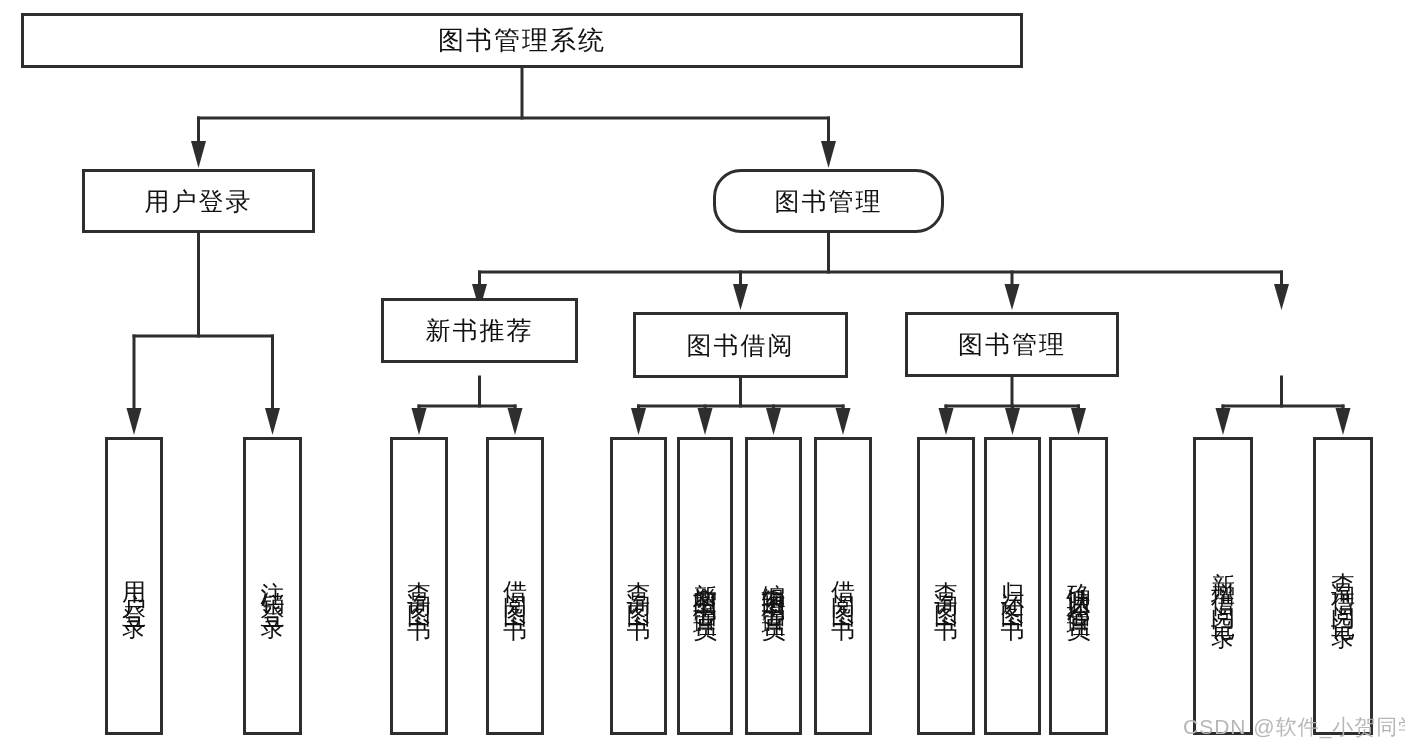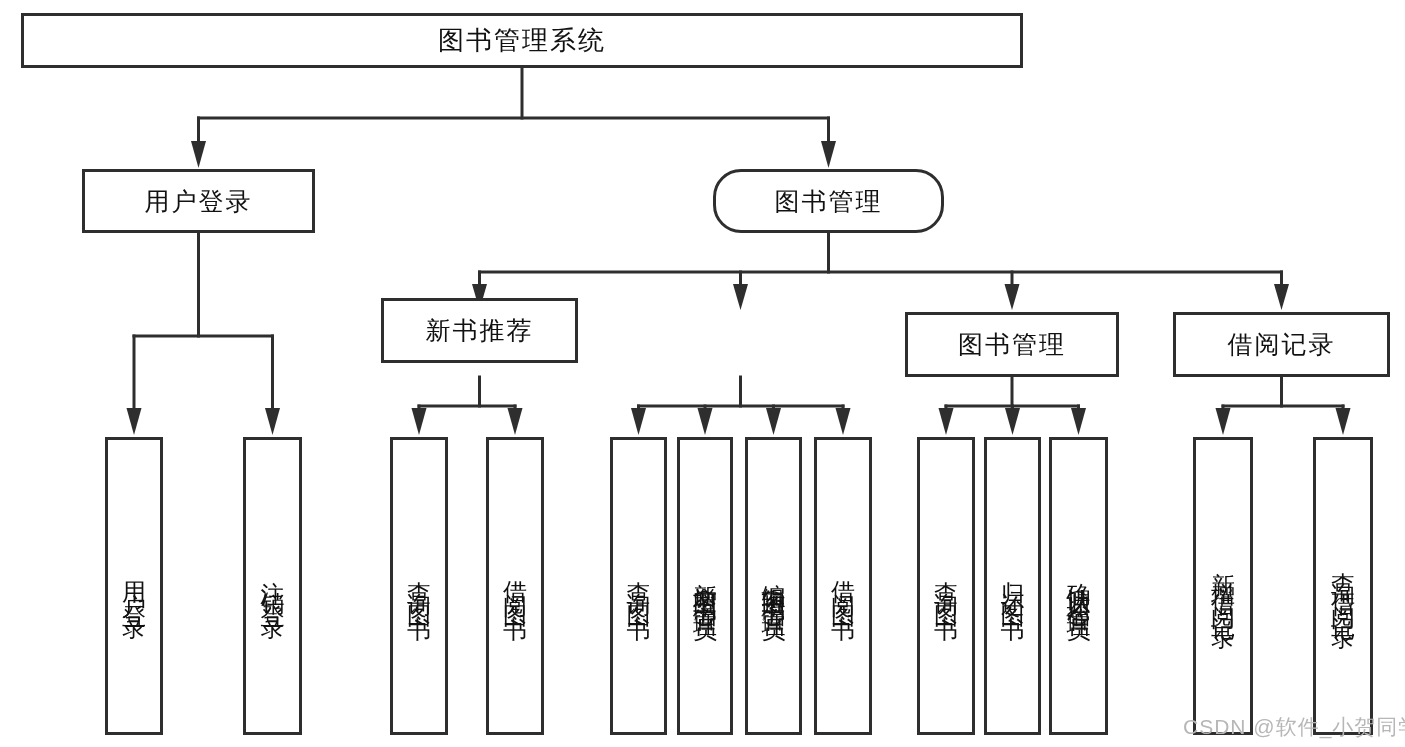--- a/index.html
+++ b/index.html
@@ -119,22 +119,22 @@
       <polygon points="1335.5,408 1350.5,408 1343,435"></polygon>
     </g>
   </svg>
 
   <div class="node" style="left:21px;top:13px;width:1002px;height:55px;font-size:26px;">图书管理系统</div>
 
   <div class="node" style="left:82px;top:169px;width:233px;height:64px;">用户登录</div>
   <div class="node" style="left:713px;top:169px;width:231px;height:64px;border-radius:28px;">图书管理</div>
 
   <div class="node" style="left:381px;top:298px;width:197px;height:65px;">新书推荐</div>
+  <div class="node" style="left:633px;top:312px;width:215px;height:66px;">图书借阅</div>
   <div class="node" style="left:905px;top:312px;width:214px;height:65px;">图书管理</div>
-  <div class="node" style="left:1173px;top:312px;width:217px;height:65px;">借阅记录</div>
 
   <div class="leaf" style="left:105px;">用户登录</div>
   <div class="leaf" style="left:243px;width:59px;">注销登录</div>
 
   <div class="leaf" style="left:390px;">查询图书</div>
   <div class="leaf" style="left:486px;">借阅图书</div>
 
   <div class="leaf" style="left:610px;width:57px;">查询图书</div>
   <div class="leaf long" style="left:677px;width:56px;">新增图书（管理员）</div>
   <div class="leaf long" style="left:745px;width:57px;">编辑图书（管理员）</div>

